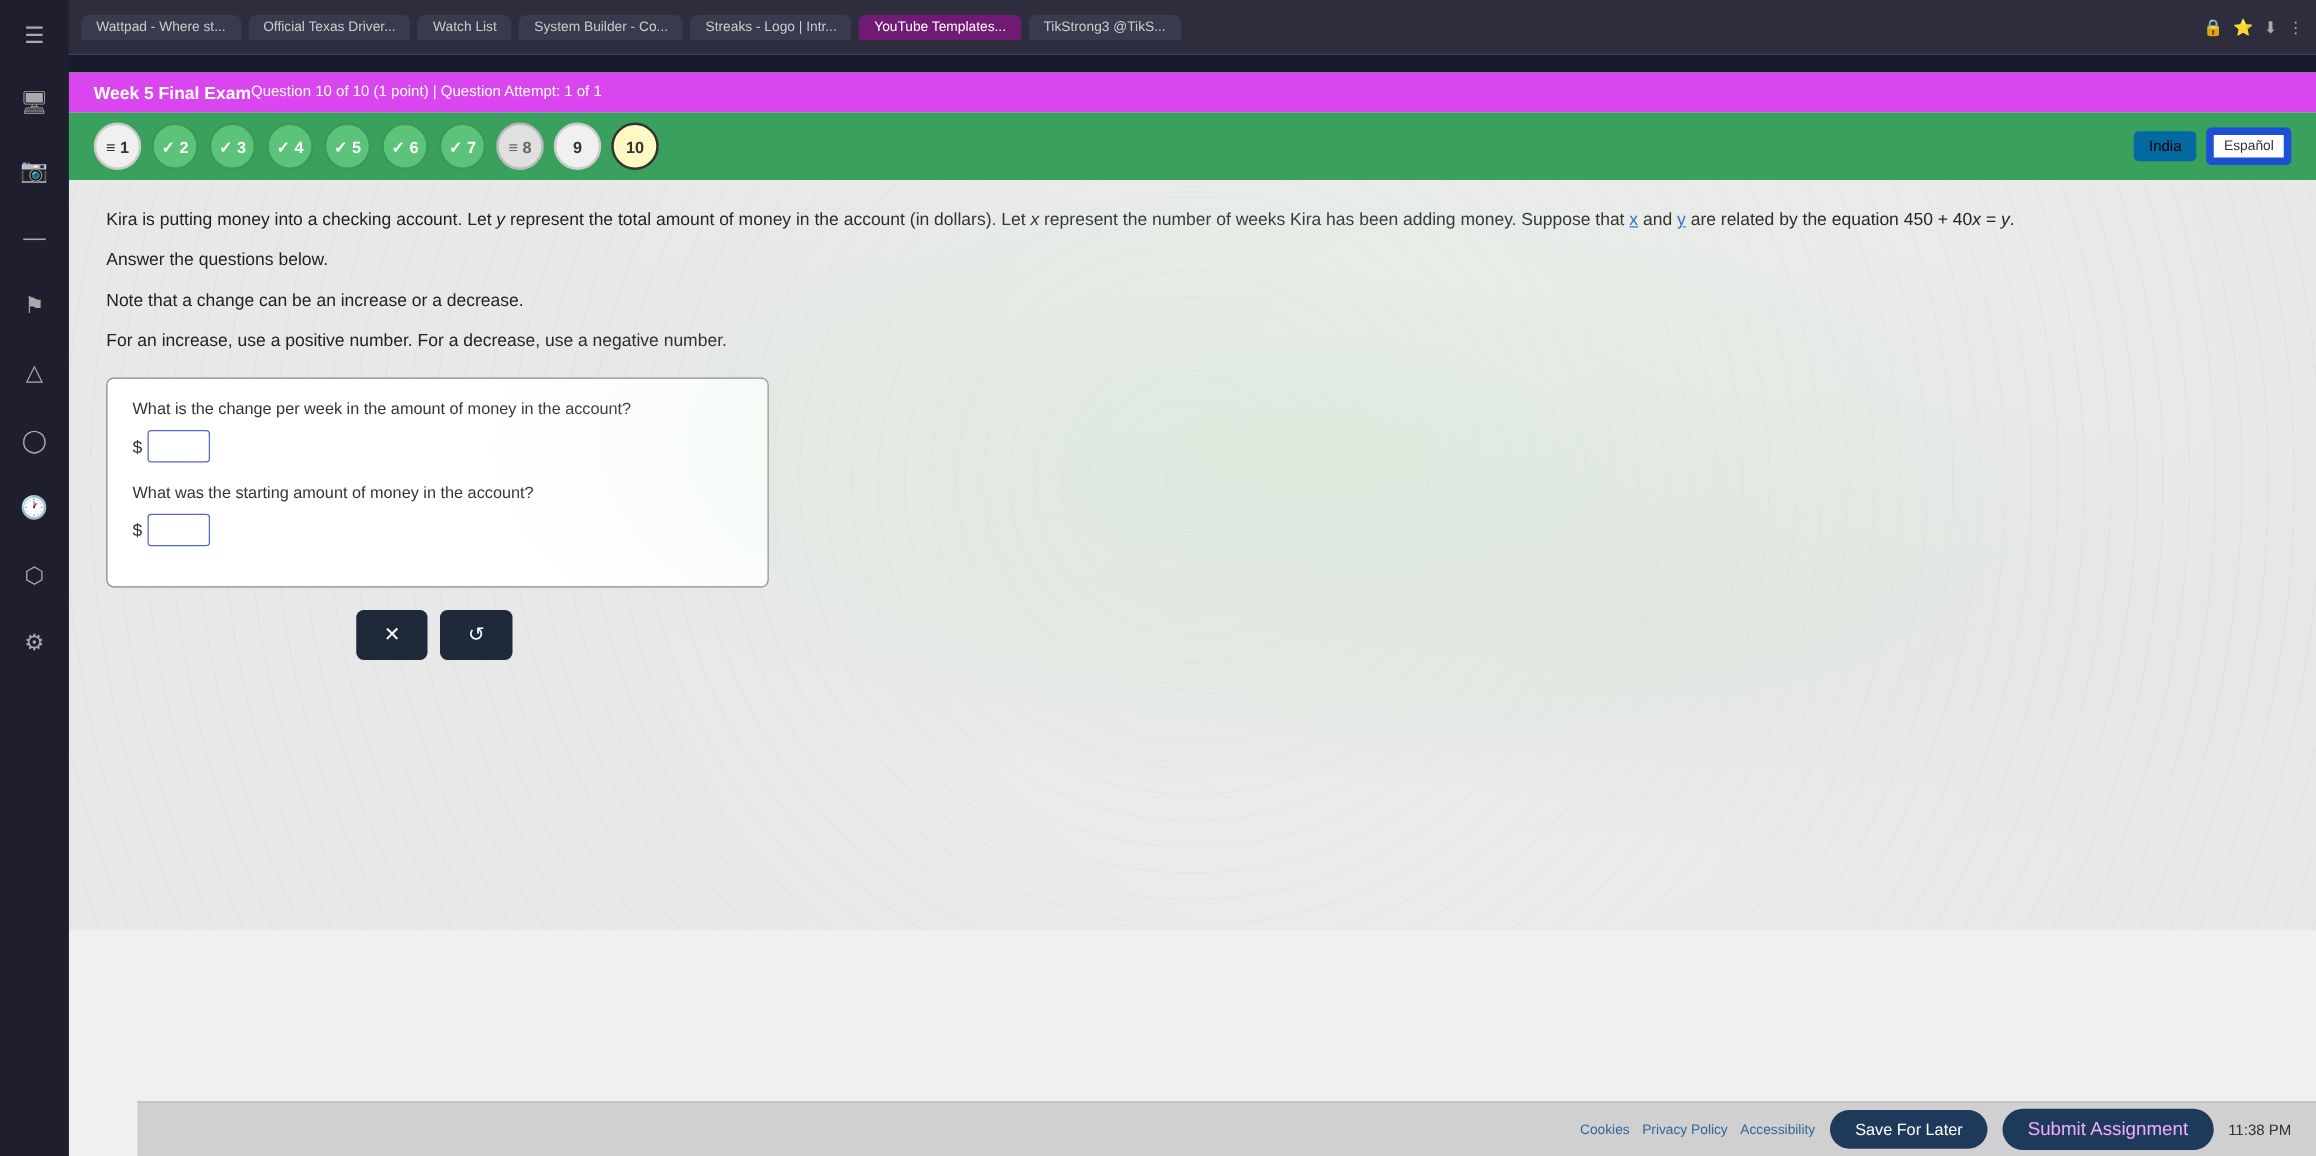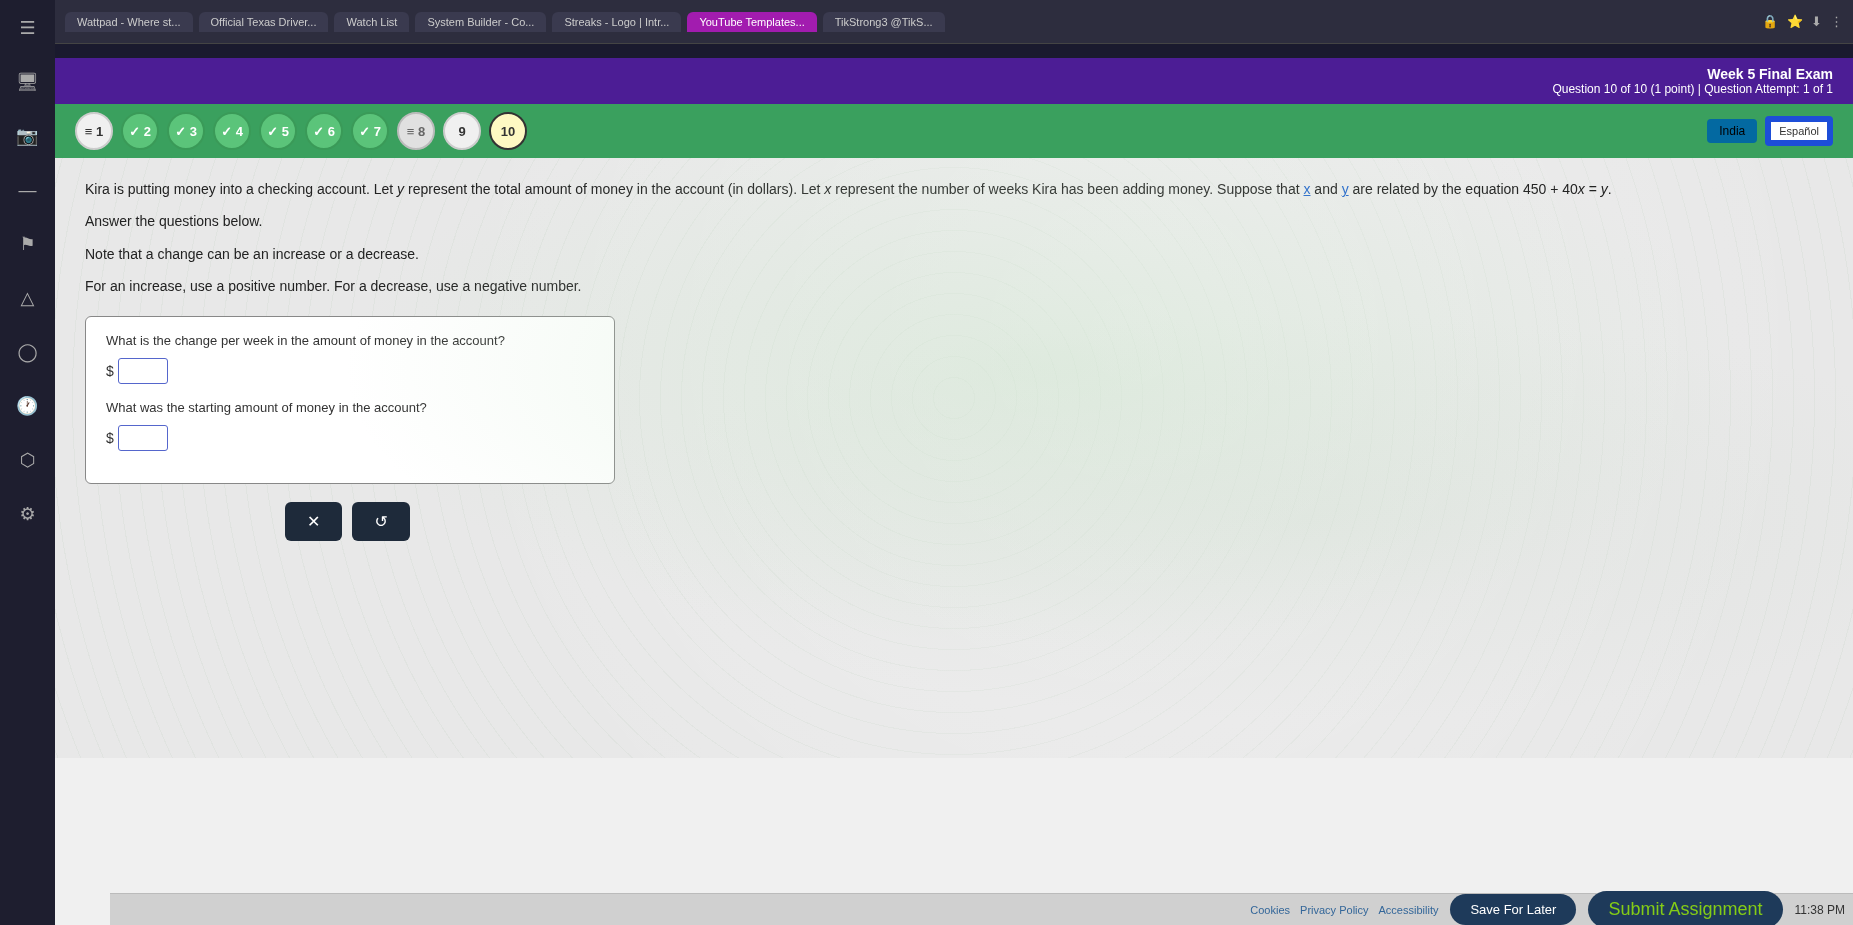--- a/index.html
+++ b/index.html
@@ -60,21 +60,21 @@
       padding: 4px 12px;
       font-size: 11px;
       color: #ccc;
       white-space: nowrap;
       overflow: hidden;
       text-overflow: ellipsis;
       max-width: 160px;
       cursor: pointer;
     }
     .browser-tab.active {
-      background: #a21caf;
+      background: #701a75;
       color: #fff;
     }
     .browser-icons {
       margin-left: auto;
       display: flex;
       gap: 8px;
       color: #aaa;
       font-size: 13px;
     }
 
@@ -84,26 +84,25 @@
       left: 55px;
       top: 58px;
       right: 0;
       bottom: 0;
       background: #f0f0f0;
       overflow: hidden;
     }
 
     
     .exam-header {
-      background: #4c1d95;
+      background: #d946ef;
       color: white;
       padding: 8px 20px;
       display: flex;
-      flex-direction: column;
-      align-items: flex-end;
+      flex-direction: row;
     }
     .exam-header .title {
       font-size: 14px;
       font-weight: bold;
     }
     .exam-header .subtitle {
       font-size: 12px;
     }
 
     
@@ -242,45 +241,45 @@
       font-size: 16px;
       cursor: pointer;
     }
 
     
     .bottom-bar {
       position: absolute;
       bottom: 0;
       left: 55px;
       right: 0;
-      height: 32px;
+      height: 44px;
       background: #d0d0d0;
       display: flex;
       align-items: center;
       justify-content: flex-end;
-      padding: 0 8px;
+      padding: 0 20px;
       gap: 12px;
       border-top: 1px solid #bbb;
     }
     .btn-save-later {
       background: #1e3a5a;
       color: white;
       border: none;
       border-radius: 20px;
       padding: 8px 20px;
       font-size: 13px;
       cursor: pointer;
     }
     .btn-submit {
       background: #1e3a5a;
-      color: #84cc16;
+      color: #f0abfc;
       border: none;
       border-radius: 20px;
       padding: 8px 20px;
-      font-size: 18px;
+      font-size: 15px;
       cursor: pointer;
       text-align: center;
     }
     .bottom-links {
       font-size: 11px;
       color: #555;
       display: flex;
       gap: 10px;
     }
     .bottom-links a {

